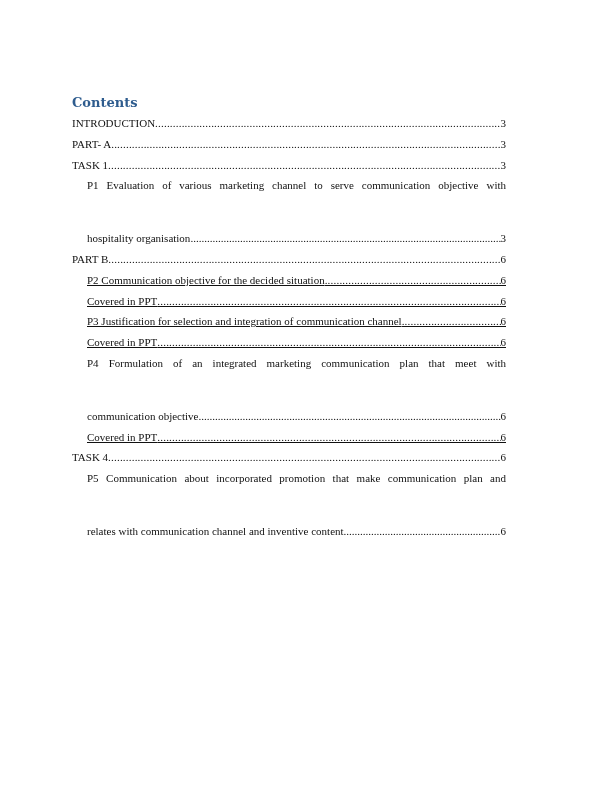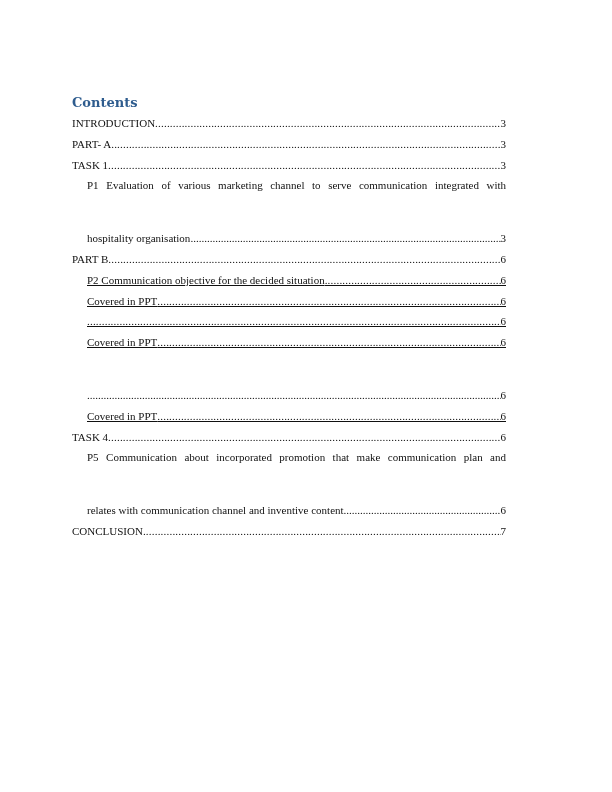--- a/index.html
+++ b/index.html
@@ -47,21 +47,21 @@
       <span class="label">PART- A</span>
         <span class="dots"></span>
         <span class="page-num">3</span>
     </div>
     <div class="entry">
       <span class="label">TASK 1</span>
         <span class="dots"></span>
         <span class="page-num">3</span>
     </div>
     <div class="entry2">
-      <div class="first">P1 Evaluation of various marketing channel to serve communication integrated with</div>
+      <div class="first">P1 Evaluation of various marketing channel to serve communication objective with</div>
       <div class="second">
           <span>hospitality organisation</span>
           <span class="dots"></span>
           <span>3</span>
         </div>
     </div>
     <div class="entry">
       <span class="label">PART B</span>
         <span class="dots"></span>
         <span class="page-num">6</span>
@@ -70,30 +70,33 @@
       <span class="label">P2 Communication objective for the decided situation</span>
         <span class="dots"></span>
         <span class="page-num">6</span>
     </div>
     <div class="entry l2">
       <span class="label">Covered in PPT</span>
         <span class="dots"></span>
         <span class="page-num">6</span>
     </div>
     <div class="entry l2">
+      <span class="label">P3 Justification for selection and integration of communication channel</span>
         <span class="dots"></span>
         <span class="page-num">6</span>
     </div>
     <div class="entry l2">
       <span class="label">Covered in PPT</span>
         <span class="dots"></span>
         <span class="page-num">6</span>
     </div>
     <div class="entry2">
+      <div class="first">P4 Formulation of an integrated marketing communication plan that meet with</div>
       <div class="second">
+          <span>communication objective</span>
           <span class="dots"></span>
           <span>6</span>
         </div>
     </div>
     <div class="entry l2">
       <span class="label">Covered in PPT</span>
         <span class="dots"></span>
         <span class="page-num">6</span>
     </div>
     <div class="entry">
@@ -102,19 +105,14 @@
         <span class="page-num">6</span>
     </div>
     <div class="entry2">
       <div class="first">P5 Communication about incorporated promotion that make communication plan and</div>
       <div class="second">
           <span>relates with communication channel and inventive content</span>
           <span class="dots"></span>
           <span>6</span>
         </div>
     </div>
-    <div class="entry">
-      <span class="label">CONCLUSION</span>
-        <span class="dots"></span>
-        <span class="page-num">7</span>
-    </div>
   </div>
 </div>
 
 </body></html>

